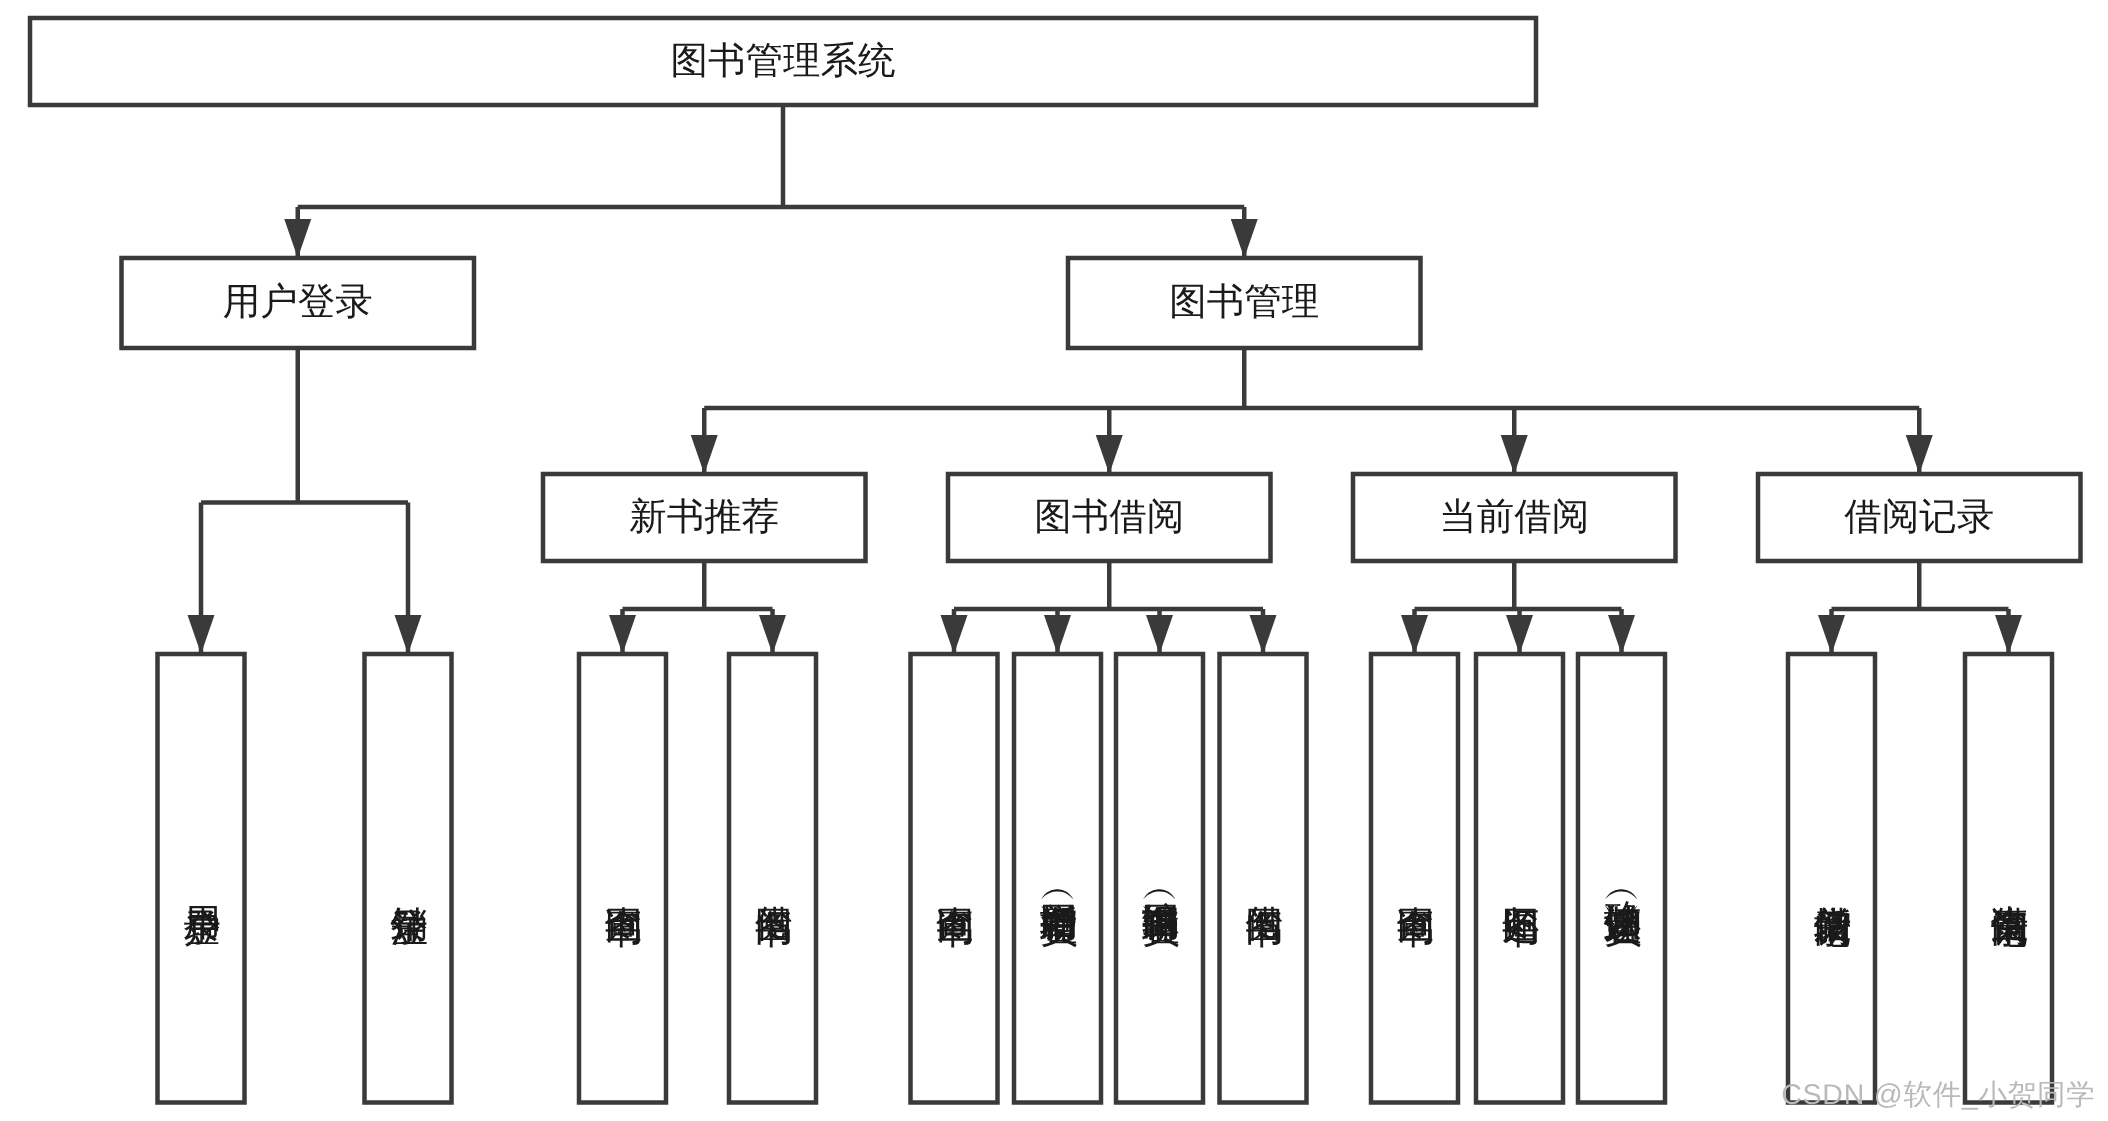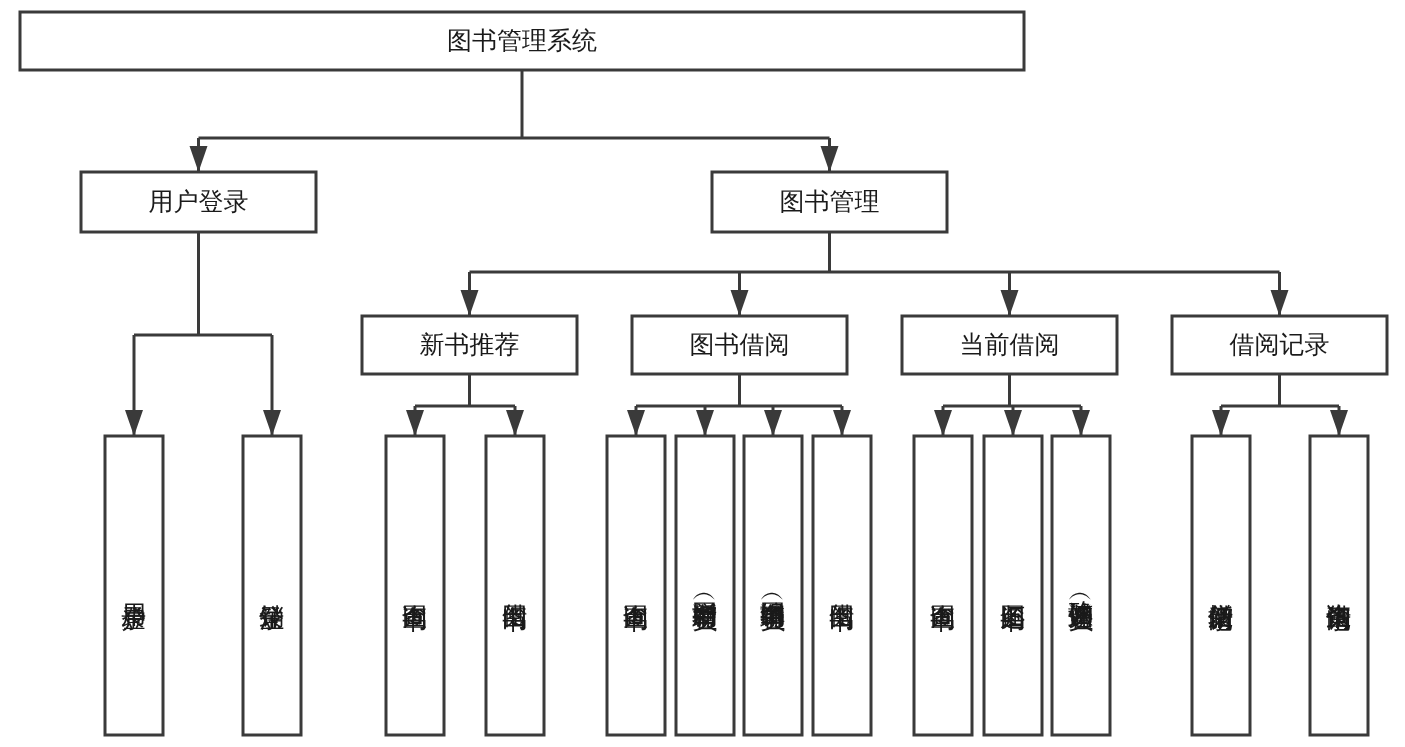--- a/index.html
+++ b/index.html
@@ -184,14 +184,15 @@
       <div class="leaf-label-v" style="left: 676px; top: 436px; width: 58px; height: 299px;">新增图书（管理员）</div>
       <div class="leaf-label-v" style="left: 744px; top: 436px; width: 58px; height: 299px;">编辑图书（管理员）</div>
       <div class="leaf-label-v" style="left: 813px; top: 436px; width: 58px; height: 299px;">借阅图书</div>
       <div class="leaf-label-v" style="left: 914px; top: 436px; width: 58px; height: 299px;">查询图书</div>
       <div class="leaf-label-v" style="left: 984px; top: 436px; width: 58px; height: 299px;">归还图书</div>
       <div class="leaf-label-v" style="left: 1052px; top: 436px; width: 58px; height: 299px;">确认归还（管理员）</div>
       <div class="leaf-label-v" style="left: 1192px; top: 436px; width: 58px; height: 299px;">新增借阅记录</div>
       <div class="leaf-label-v" style="left: 1310px; top: 436px; width: 58px; height: 299px;">查询借阅记录</div>
     </div>
 
+  <div class="watermark">CSDN @软件_小贺同学</div>
 
 </div>
 
 </body></html>

